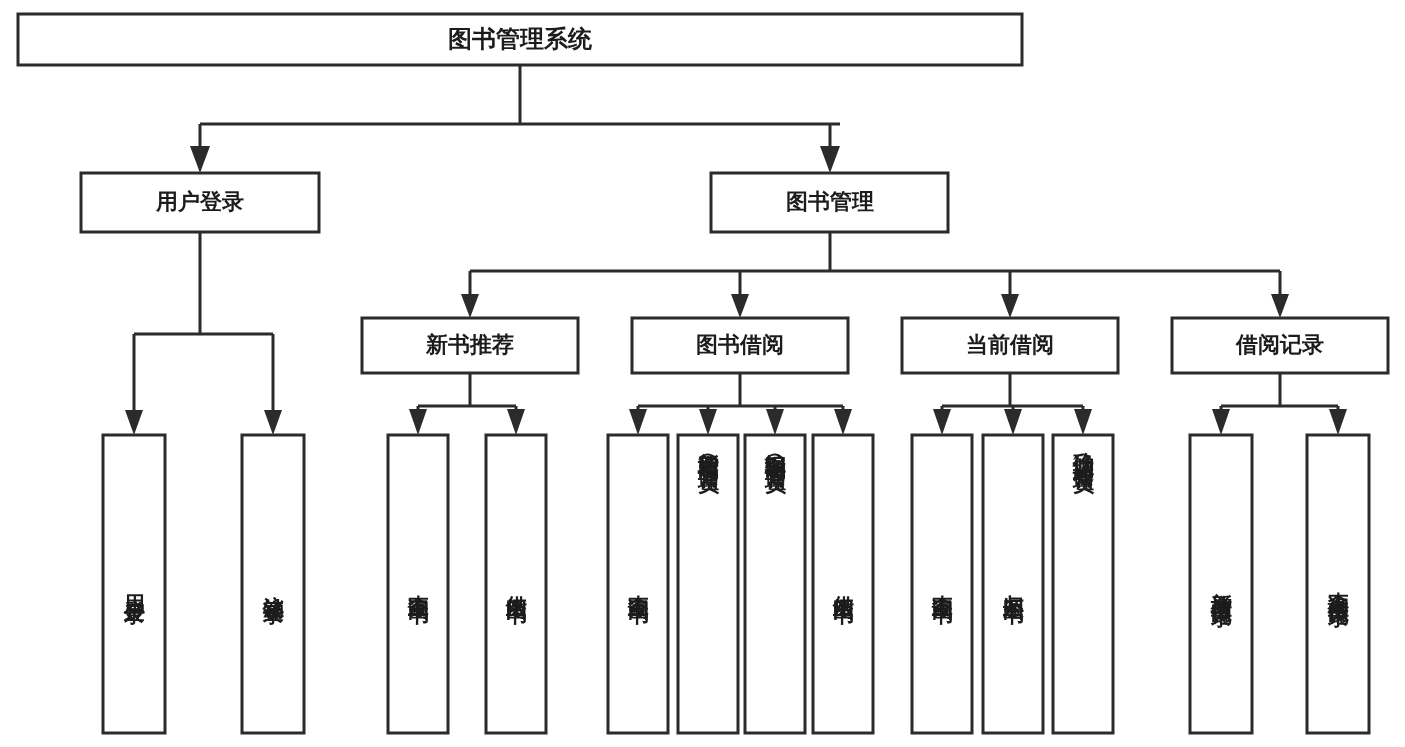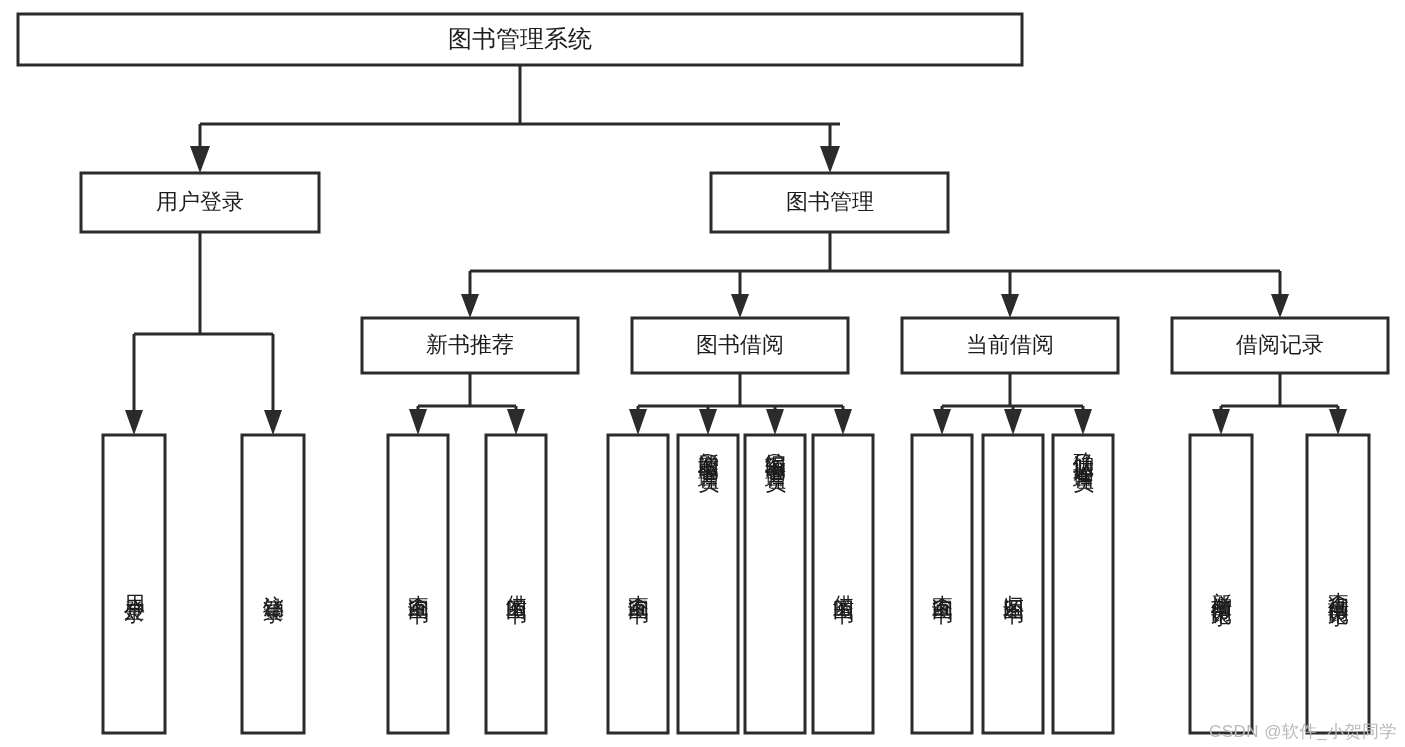--- a/index.html
+++ b/index.html
@@ -12,20 +12,21 @@
     height: 747px;
     font-family: "Liberation Sans", "DejaVu Sans", sans-serif;
     overflow: hidden;
     position: relative;
   }
   #diagram-root {
     position: absolute;
     left: 0; top: 0;
     width: 1405px;
     height: 747px;
+    font-weight: bold;
   }
   svg.diagram {
     display: block;
     width: 1405px;
     height: 747px;
   }
   .node-box {
     fill: #ffffff;
     stroke: #2b2b2b;
     stroke-width: 3;
@@ -206,15 +207,14 @@
   <div class="vlabel-wrap" style="left:1053px; top:435px; width:60px; height:298px; align-items:flex-start;">
     <span class="vlabel-text">确认归还（管理员）</span>
   </div>
   <div class="vlabel-wrap" style="left:1190px; top:435px; width:62px; height:298px;">
     <span class="vlabel-text">新增借阅记录</span>
   </div>
   <div class="vlabel-wrap" style="left:1307px; top:435px; width:62px; height:298px;">
     <span class="vlabel-text">查询借阅记录</span>
   </div>
 
-  <div class="watermark">CSDN @软件_小贺同学</div>
 
 </div>
 
 </body></html>

